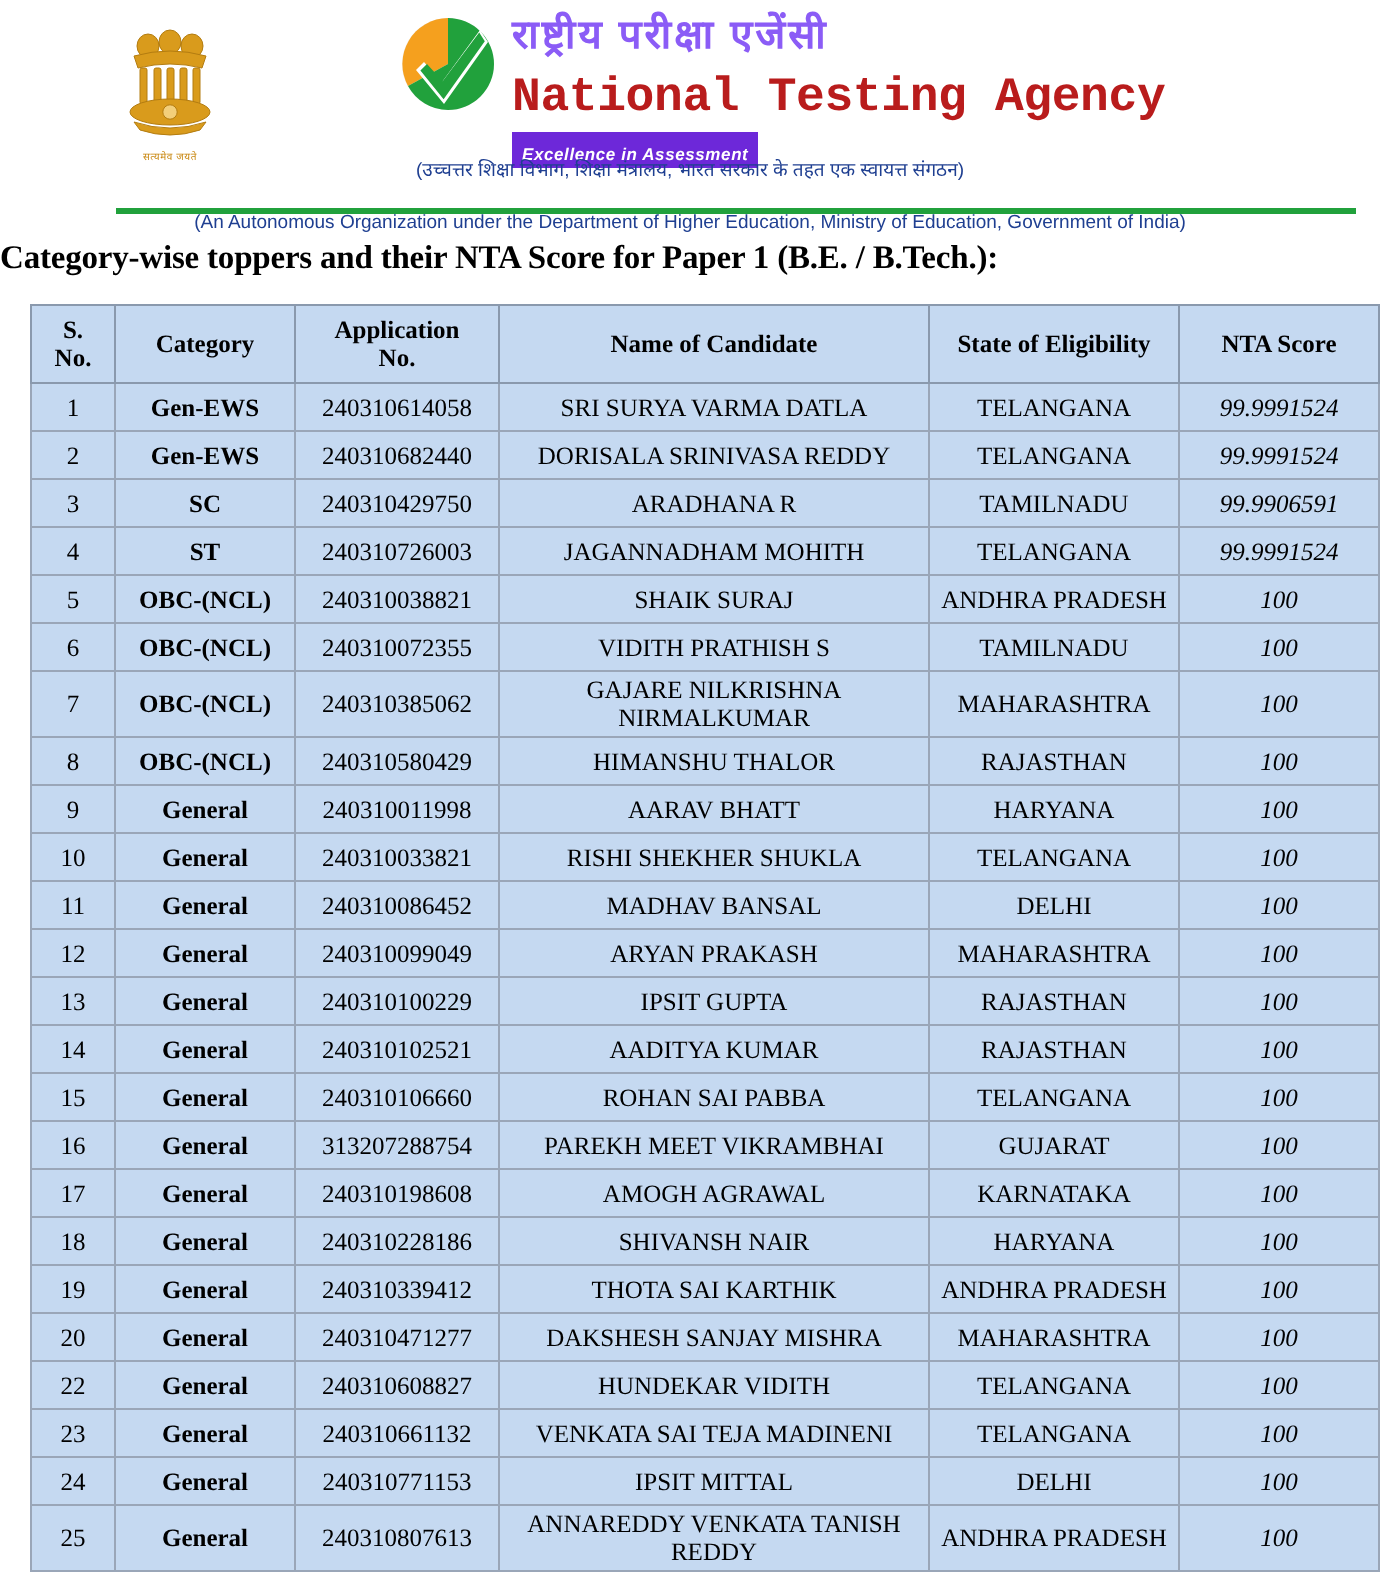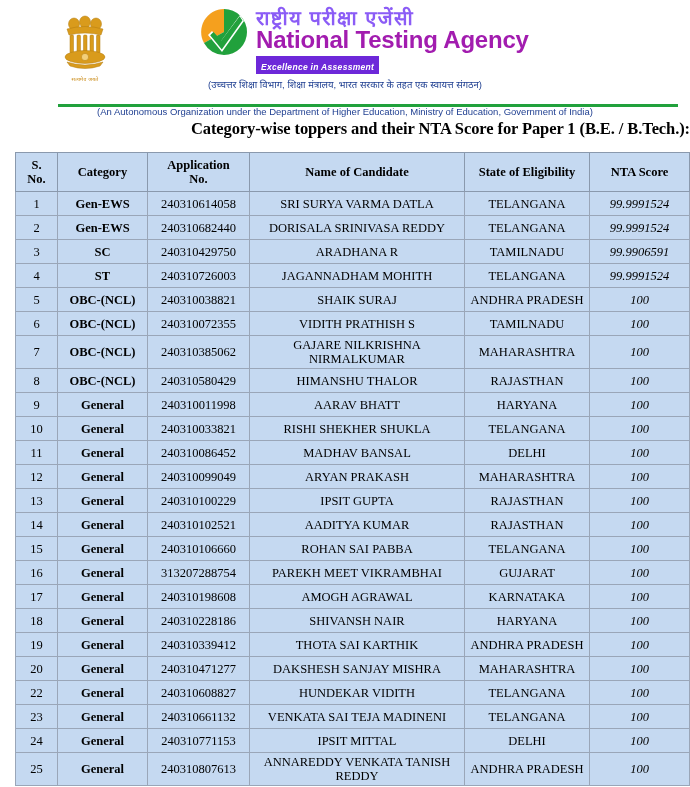--- a/index.html
+++ b/index.html
@@ -56,26 +56,26 @@
   .nta-words { line-height: 1; }
   .nta-hindi {
     font-family: "Liberation Sans", sans-serif;
     font-size: 20px;
     font-weight: bold;
     color: #8b5cf6;
     letter-spacing: 1.5px;
     white-space: nowrap;
   }
   .nta-english {
-    font-family: Liberation Sans, sans-serif;
+    font-family: Liberation Mono, monospace;
     font-size: 24px;
     font-weight: bold;
-    color: #a21caf;
+    color: #b91c1c;
     letter-spacing: -0.2px;
-    margin-top: 0;
+    margin-top: 10px;
     white-space: nowrap;
   }
   .nta-tag {
     display: inline-block;
     background: #6d28d9;
     color: #ffffff;
     font-family: "Liberation Sans", sans-serif;
     font-size: 8.5px;
     font-weight: bold;
     font-style: italic;
@@ -111,21 +111,21 @@
     position: absolute;
     top: 104px;
     left: 58px;
     width: 620px;
     height: 3px;
     background: #21a13c;
   }
 
   
   .page-title {
-    text-align: right;
+    text-align: left;
     font-family: "Liberation Serif", serif;
     font-size: 16.5px;
     font-weight: bold;
     color: #000000;
     margin: 9px 0 0 0;
     letter-spacing: -0.1px;
   }
 
   
   .table-wrap {

